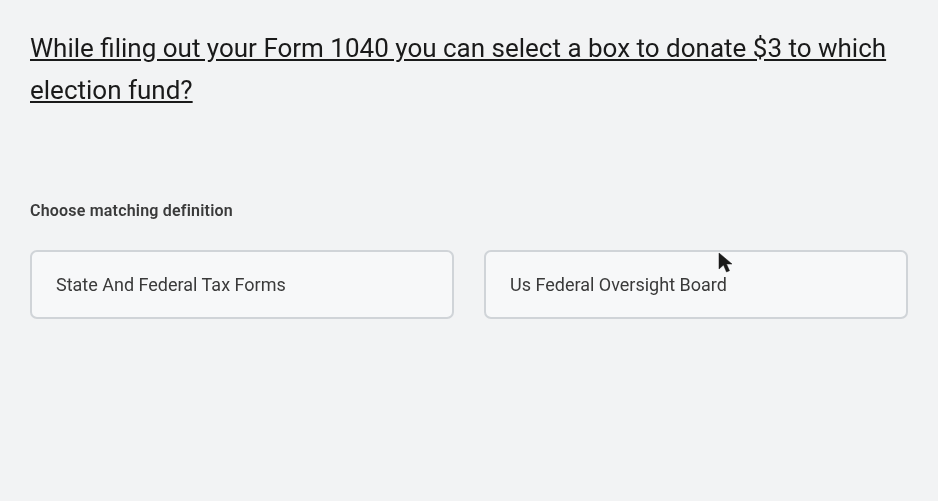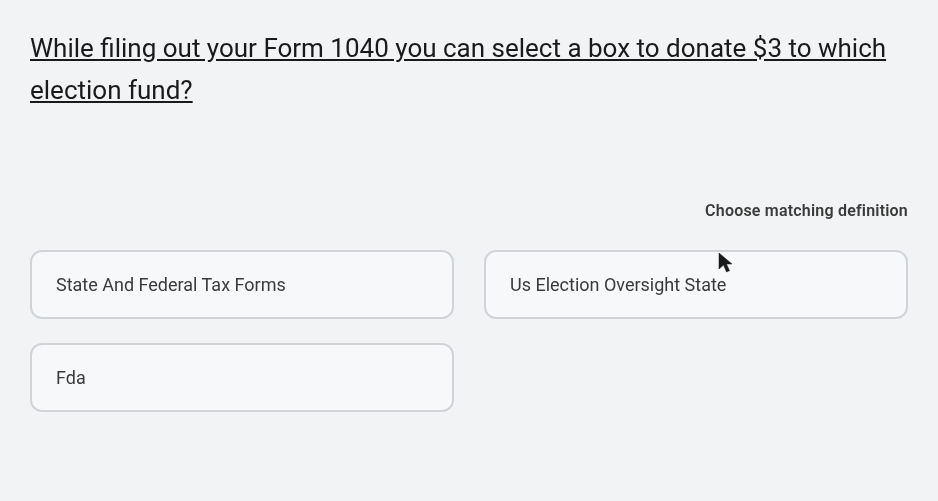--- a/index.html
+++ b/index.html
@@ -23,31 +23,30 @@
       color: #1a1a1a;
       margin-bottom: 90px;
       text-decoration: underline;
     }
     .instruction {
       font-size: 16px;
       font-weight: 600;
       color: #3a3a3a;
       letter-spacing: 0.2px;
       margin-bottom: 30px;
-      text-align: right;
     }
     .options-grid {
       display: grid;
       grid-template-columns: 1fr 1fr;
       gap: 24px 30px;
     }
     .option {
       background: #f7f8f9;
       border: 2px solid #d0d4d8;
-      border-radius: 12px;
+      border-radius: 7px;
       padding: 22px 24px;
       font-size: 18px;
       color: #3a3a3a;
       cursor: pointer;
       user-select: none;
       transition: border-color 0.15s ease;
     }
     .cursor {
       position: absolute;
       left: 718px;
@@ -62,21 +61,20 @@
   </style>
 </head>
 <body>
 
 <div class="question">While filing out your Form 1040 you can select a box to donate $3 to which election fund?</div>
 
 <div class="instruction">Choose matching definition</div>
 
 <div class="options-grid">
   <div class="option">State And Federal Tax Forms</div>
-  <div class="option">Us Election Oversight State</div>
-  <div class="option">Fda</div>
+  <div class="option">Us Federal Oversight Board</div>
 </div>
 
 <div class="cursor">
   <svg viewBox="0 0 18 22">
     <path d="M1 1 L1 17 L5.5 13 L8.5 20 L11.5 18.7 L8.5 12 L14 12 Z" fill="#1a1a1a" stroke="#1a1a1a" stroke-width="0.5"></path>
   </svg>
 </div>
 
 </body></html>

